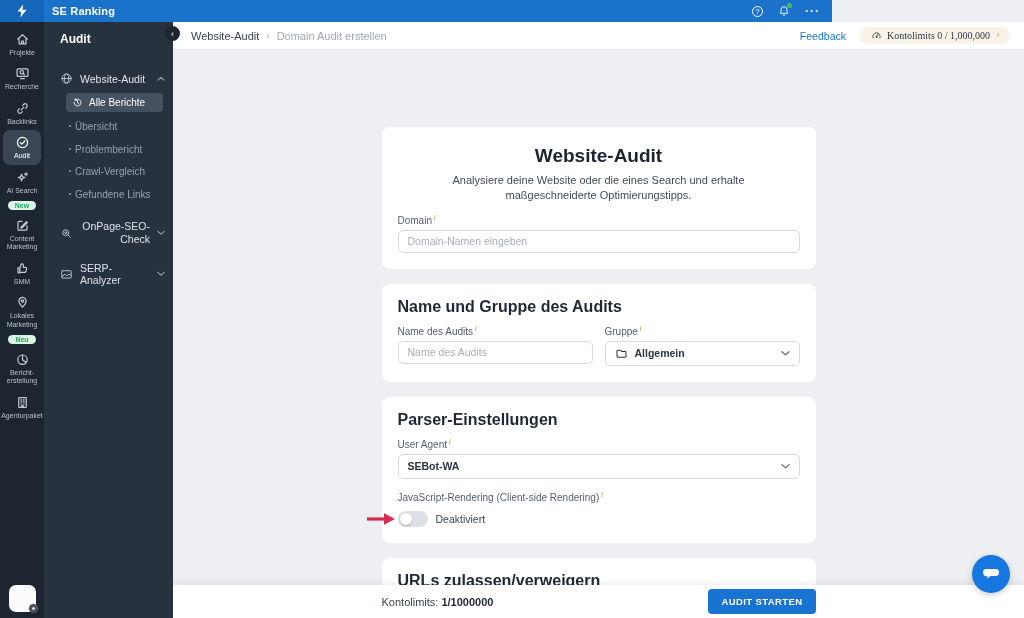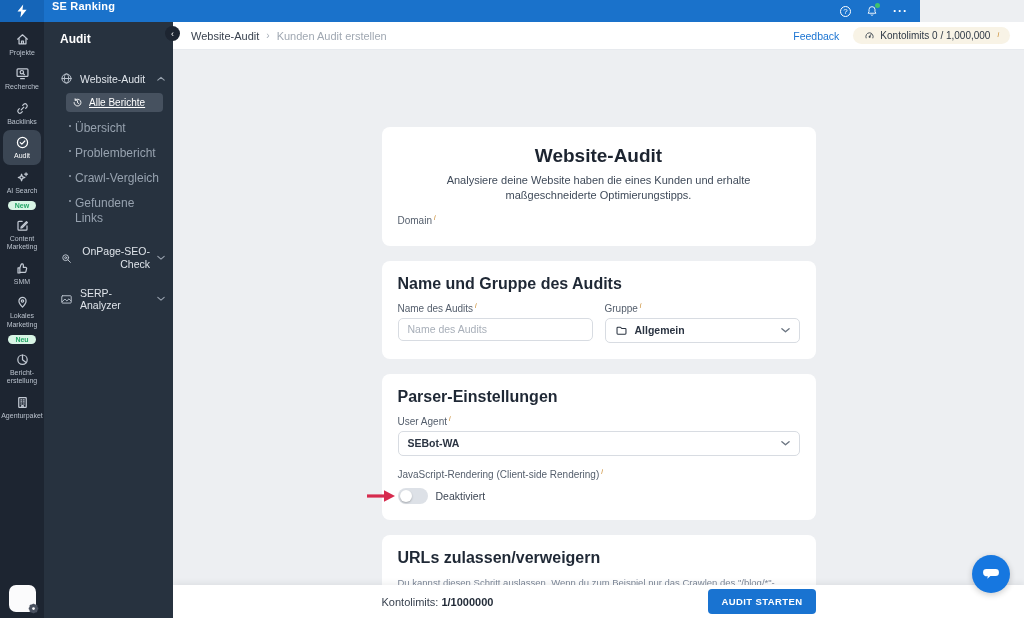--- a/index.html
+++ b/index.html
@@ -1,19 +1,19 @@
 <!DOCTYPE html>
 <html><head>
 <meta charset="utf-8">
 <style>
   * { margin:0; padding:0; box-sizing:border-box; }
   html,body { width:1024px; height:618px; overflow:hidden; font-family:"Liberation Sans", sans-serif; background:#edeff2; }
 
   
-  .topbar { position:absolute; top:0; left:0; width:920px; height:22px; background:#1a72cb; display:flex; z-index:30; }
+  .topbar { position:absolute; top:0; left:0; width:832px; height:22px; background:#1a72cb; display:flex; align-items:center; z-index:30; }
   .logo-sq { width:44px; height:22px; background:#1565b8; display:flex; align-items:center; justify-content:center; }
   .brand { color:#fff; font-size:11px; font-weight:bold; margin-left:8px; letter-spacing:.2px; }
   .topbar-right { margin-left:auto; display:flex; align-items:center; gap:15px; padding-right:12px; }
   .tb-ic { color:#fff; font-size:11px; position:relative; display:flex; align-items:center; }
   .help-circ { width:11px; height:11px; border:1px solid #fff; border-radius:50%; font-size:8px; display:flex; align-items:center; justify-content:center; color:#fff; }
   .bell-dot { position:absolute; top:-2px; right:-2px; width:5px; height:5px; border-radius:50%; background:#41c06c; }
   .more-dots { font-size:12px; font-weight:bold; letter-spacing:1px; line-height:8px; }
 
   
   .rail { position:absolute; top:22px; left:0; width:44px; bottom:0; background:#1d2531; z-index:20; display:flex; flex-direction:column; align-items:stretch; padding-top:5px; }
@@ -27,34 +27,34 @@
   .rail-avatar svg { position:absolute; right:-3px; bottom:-2px; width:11px; height:11px; }
 
   
   .sidebar { position:absolute; top:22px; left:44px; width:129px; bottom:0; background:#27323f; z-index:19; color:#e3e7ec; }
   .sb-title { font-size:12px; font-weight:bold; color:#fff; padding:10px 0 0 16px; }
   .collapse-btn { position:absolute; top:4px; right:-7px; width:15px; height:15px; border-radius:50%; background:#1d2531; color:#fff; font-size:9px; display:flex; align-items:center; justify-content:center; z-index:40; cursor:pointer; }
   .sb-menu { margin-top:20px; }
   .sb-parent { display:flex; align-items:center; gap:7px; padding:6px 8px 6px 16px; font-size:10.5px; color:#dfe4ea; cursor:pointer; }
   .sb-parent svg { width:13px; height:13px; stroke:#b9c1cc; fill:none; stroke-width:1.2; stroke-linecap:round; stroke-linejoin:round; flex:0 0 auto; }
   .sb-parent .chev { margin-left:auto; width:8px; height:8px; stroke:#98a2ae; }
-  .sb-active { display:flex; align-items:center; gap:6px; background:#46515f; border-radius:4px; margin:2px 10px 4px 22px; padding:4px 6px; font-size:10px; color:#fff; cursor:pointer;text-decoration:underline; }
+  .sb-active { display:flex; align-items:center; gap:6px; background:#46515f; border-radius:4px; margin:2px 10px 4px 22px; padding:4px 6px; font-size:10px; color:#fff; cursor:pointer; }
   .sb-active svg { width:11px; height:11px; stroke:#fff; fill:none; stroke-width:1.3; stroke-linecap:round; stroke-linejoin:round; }
-  .sub-item { display:flex; gap:8px; padding:5px 8px 5px 31px; font-size:12px; color:#97a2af; line-height:1.25; cursor:pointer; position:relative; }
+  .sub-item { display:flex; gap:8px; padding:5px 8px 5px 31px; font-size:10px; color:#97a2af; line-height:1.25; cursor:pointer; position:relative;text-align:center; }
   .sub-item .dot { position:absolute; left:25px; top:9px; width:2px; height:2px; border-radius:50%; background:#97a2af; }
   .sb-gap { height:8px; }
 
   
   .crumbbar { position:absolute; top:22px; left:173px; right:0; height:28px; background:#fff; border-bottom:1px solid #e7eaee; display:flex; align-items:center; padding:0 14px 0 18px; z-index:10; }
   .crumb { font-size:11px; color:#39424f; cursor:pointer; }
   .crumb-sep { color:#a7afb9; font-size:10px; margin:0 7px; }
   .crumb-cur { font-size:11px; color:#a0a8b2; }
   .crumb-right { margin-left:auto; display:flex; align-items:center; gap:14px; }
   .feedback { color:#1b74d2; font-size:10.5px; cursor:pointer;text-align:center; }
-  .limits-pill { display:flex; align-items:center; gap:5px; background:#f8f3e6; border-radius:11px; padding:3px 11px; font-size:10px; color:#2f3946; cursor:pointer; }
+  .limits-pill { display:flex; align-items:center; gap:5px; background:#f8f3e6; border-radius:11px; padding:3px 11px; font-size:10px; color:#2f3946; cursor:pointer;font-family:Liberation Serif, serif; }
   .limits-pill svg { width:11px; height:11px; stroke:#3a4450; fill:none; stroke-width:1.3; stroke-linecap:round; }
   sup.info { font-size:7px; color:#c98a2f; font-style:italic; margin-left:2px; vertical-align:top; position:relative; top:-1px; }
 
   
   .content { position:absolute; top:50px; left:173px; right:0; bottom:0; overflow:hidden; background:#edeff2; }
   .col { width:434px; margin:77px auto 0; }
   .card { background:#fff; border-radius:8px; padding:14px 16px 16px; margin-bottom:15px; position:relative; }
   .card h1 { font-size:19px; color:#1c2430; text-align:center; margin-top:4px; }
   .card .subtitle { font-size:11px; color:#3f4a59; text-align:center; line-height:1.4; max-width:386px; margin:6px auto 2px; }
   .card h2 { font-size:16px; color:#1f2835; margin-bottom:10px; }
@@ -246,42 +246,43 @@
       <svg class="chev" viewBox="0 0 10 6">
           <path d="M1 1 L5 4.5 L9 1" fill="none" stroke-width="1.4"></path>
         </svg>
     </div>
   </div>
 </div>
 
 <div class="crumbbar">
   <span class="crumb">Website-Audit</span>
   <span class="crumb-sep">›</span>
-  <span class="crumb-cur">Kunden Audit erstellen</span>
+  <span class="crumb-cur">Domain Audit erstellen</span>
   <div class="crumb-right">
     <span class="feedback">Feedback</span>
     <div class="limits-pill">
       <svg viewBox="0 0 16 16">
           <path d="M3 11.5 a5.4 5.4 0 1 1 10 0"></path>
           <path d="M8 9.5 L10.6 6"></path>
           <circle cx="8" cy="10" r="0.9"></circle>
         </svg>
       <span>Kontolimits 0 / 1,000,000</span>
         <sup class="info">i</sup>
     </div>
   </div>
 </div>
 
 <div class="content">
   <div class="col">
 
     <div class="card">
       <h1>Website-Audit</h1>
-      <p class="subtitle">Analysiere deine Website haben die eines Kunden und erhalte maßgeschneiderte Optimierungstipps.</p>
+      <p class="subtitle">Analysiere deine Website oder die eines Search und erhalte maßgeschneiderte Optimierungstipps.</p>
       <div class="f-label"><span>Domain</span><sup class="info">i</sup></div>
+      <input class="t-input" placeholder="Domain-Namen eingeben" style="">
     </div>
 
     <div class="card">
       <h2>Name und Gruppe des Audits</h2>
       <div class="two-col">
         <div>
           <div class="f-label" style="margin-top:0"><span>Name des Audits</span><sup class="info">i</sup></div>
           <input class="t-input" placeholder="Name des Audits" style="">
         </div>
         <div>

